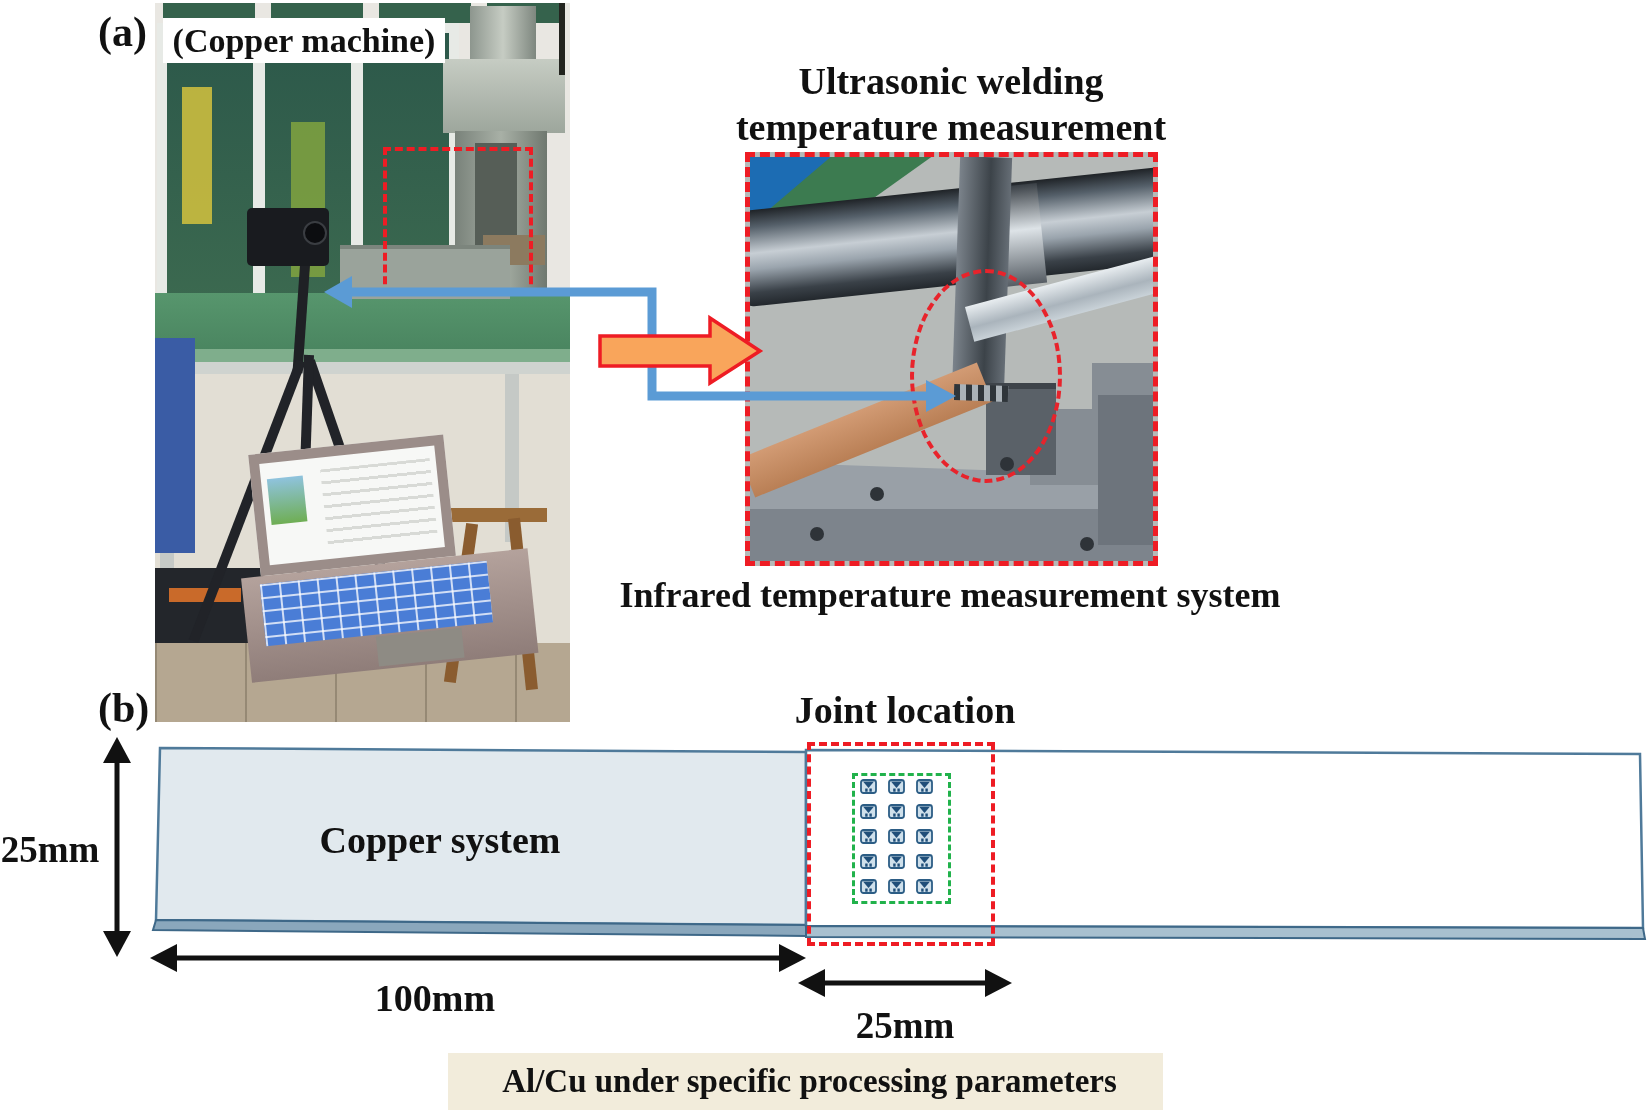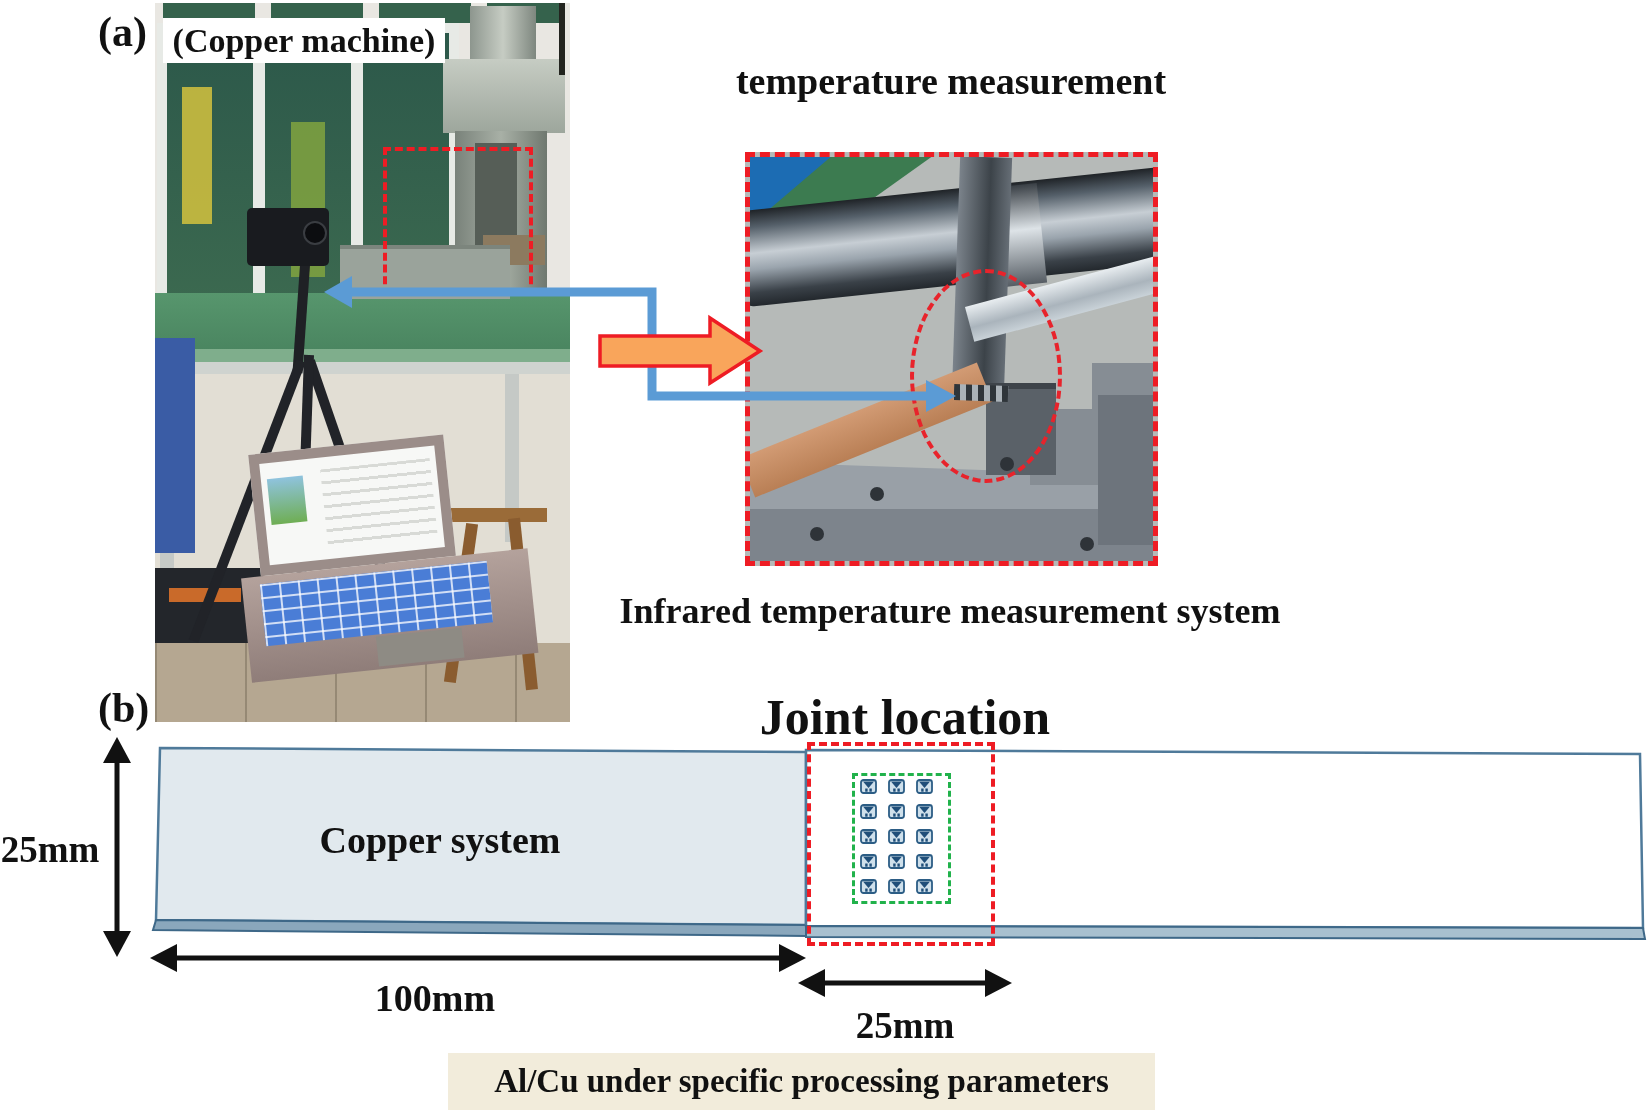--- a/index.html
+++ b/index.html
@@ -92,21 +92,21 @@
   .pr-base1{left:-8px;top:312px;width:424px;height:55px;background:#99a0a7;transform:rotate(2deg);}
   .pr-base2{left:-8px;top:352px;width:424px;height:62px;background:#7d848c;}
   .bolt{position:absolute;width:14px;height:14px;border-radius:50%;background:#2e3338;}
   .pr-ellipse{left:160px;top:112px;width:144px;height:206px;border:4px dashed #e8232b;border-radius:50%;z-index:6;}
   
   .red-box-joint{left:807px;top:742px;width:180px;height:196px;border:4px dashed var(--red);z-index:8;}
   .green-box{left:852px;top:773px;width:93px;height:125px;border:3px dashed var(--green);z-index:9;}
   .weld-grid{left:860px;top:779px;display:grid;grid-template-columns:repeat(3,28px);
     grid-auto-rows:25px;z-index:10;}
   .weld-grid svg{display:block;}
-  .caption-box{left:448px;top:1053px;width:707px;height:57px;background:var(--caption-bg);z-index:5;}
+  .caption-box{left:448px;top:1053px;width:707px;height:57px;background:var(--caption-bg);z-index:5;padding-left:8px;}
   .caption-text{width:100%;line-height:57px;font-size:33px;text-align:center;}
   svg.overlay{position:absolute;left:0;top:0;z-index:20;pointer-events:none;}
   svg.diagram{position:absolute;left:0;top:0;z-index:2;pointer-events:none;}
 </style>
 </head>
 <body>
 
 <div class="canvas">
 
   <div class="lbl" style="left:98px;top:8px;font-size:42px;">(a)</div>
@@ -159,20 +159,21 @@
   </div>
 
   <div class="abs welding-label">
     <span>(Copper machine)</span>
   </div>
 
   <div class="abs red-box-machine"></div>
 
 
   <div class="lbl center" style="left:700px;top:58px;width:502px;font-size:38px;line-height:1.22;white-space:normal;">
+    <div>Ultrasonic welding</div>
     <div>temperature measurement</div>
   </div>
 
   <div class="abs photo-right">
     <div class="abs pr-green"></div>
     <div class="abs pr-blue"></div>
     <div class="abs pr-cyl"></div>
     <div class="abs pr-ring"></div>
     <div class="abs pr-bar"></div>
     <div class="abs pr-base1"></div>
@@ -185,21 +186,21 @@
     <div class="abs pr-clamp-s"></div>
     <div class="abs pr-copper"></div>
     <div class="abs pr-bar-tip"></div>
     <div class="bolt" style="left:120px;top:330px;"></div>
     <div class="bolt" style="left:60px;top:370px;"></div>
     <div class="bolt" style="left:330px;top:380px;"></div>
     <div class="bolt" style="left:250px;top:300px;"></div>
     <div class="abs pr-ellipse"></div>
   </div>
 
-  <div class="lbl center" style="left:600px;top:574px;width:700px;font-size:36px;margin-top:16px;">Infrared temperature measurement system</div>
+  <div class="lbl center" style="left:600px;top:574px;width:700px;font-size:36px;">Infrared temperature measurement system</div>
 
   <div class="lbl" style="left:98px;top:684px;font-size:42px;">(b)</div>
 
   <svg class="diagram" width="1650" height="1114">
     <polygon points="160,748 806,752 806,925 156,920" fill="var(--copper-fill)" stroke="var(--plate-border)" stroke-width="2.5"></polygon>
     <polygon points="156,920 806,925 806,936 153,930" fill="var(--edge-fill)" stroke="#3e6888" stroke-width="2"></polygon>
     <polygon points="806,750 1640,754 1643,928 806,926" fill="var(--alu-fill)" stroke="var(--plate-border)" stroke-width="2.5"></polygon>
     <polygon points="806,926 1643,928 1645,939 806,937" fill="#a8c0cf" stroke="#3e6888" stroke-width="2"></polygon>
   </svg>
 
@@ -291,21 +292,21 @@
       <rect x="9.4" y="9.5" width="2.4" height="3.2" fill="var(--icon-dark)"></rect>
     </svg>
       <svg width="17" height="15" viewBox="0 0 17 15">
       <rect x="1" y="1" width="15" height="13" rx="2.5" fill="#cfe0eb" stroke="#2c5d85" stroke-width="1.8"></rect>
       <path d="M3,2.5 L8.5,9 L14,2.5 Z" fill="var(--icon-dark)"></path>
       <rect x="5.2" y="9.5" width="2.4" height="3.2" fill="var(--icon-dark)"></rect>
       <rect x="9.4" y="9.5" width="2.4" height="3.2" fill="var(--icon-dark)"></rect>
     </svg>
     </div>
 
-  <div class="lbl center" style="left:745px;top:688px;width:320px;font-size:50px;">Joint location</div>
+  <div class="lbl center" style="left:745px;top:688px;width:320px;font-size:38px;">Joint location</div>
   <div class="lbl center" style="left:280px;top:818px;width:320px;font-size:38px;">Copper system</div>
   <div class="lbl center" style="left:0px;top:828px;width:100px;font-size:37px;">25mm</div>
   <div class="lbl center" style="left:330px;top:976px;width:210px;font-size:38px;">100mm</div>
   <div class="lbl center" style="left:800px;top:1004px;width:210px;font-size:37px;">25mm</div>
 
   <div class="abs caption-box">
     <div class="caption-text">Al/Cu under specific processing parameters</div>
   </div>
 
   <svg class="overlay" width="1650" height="1114">

